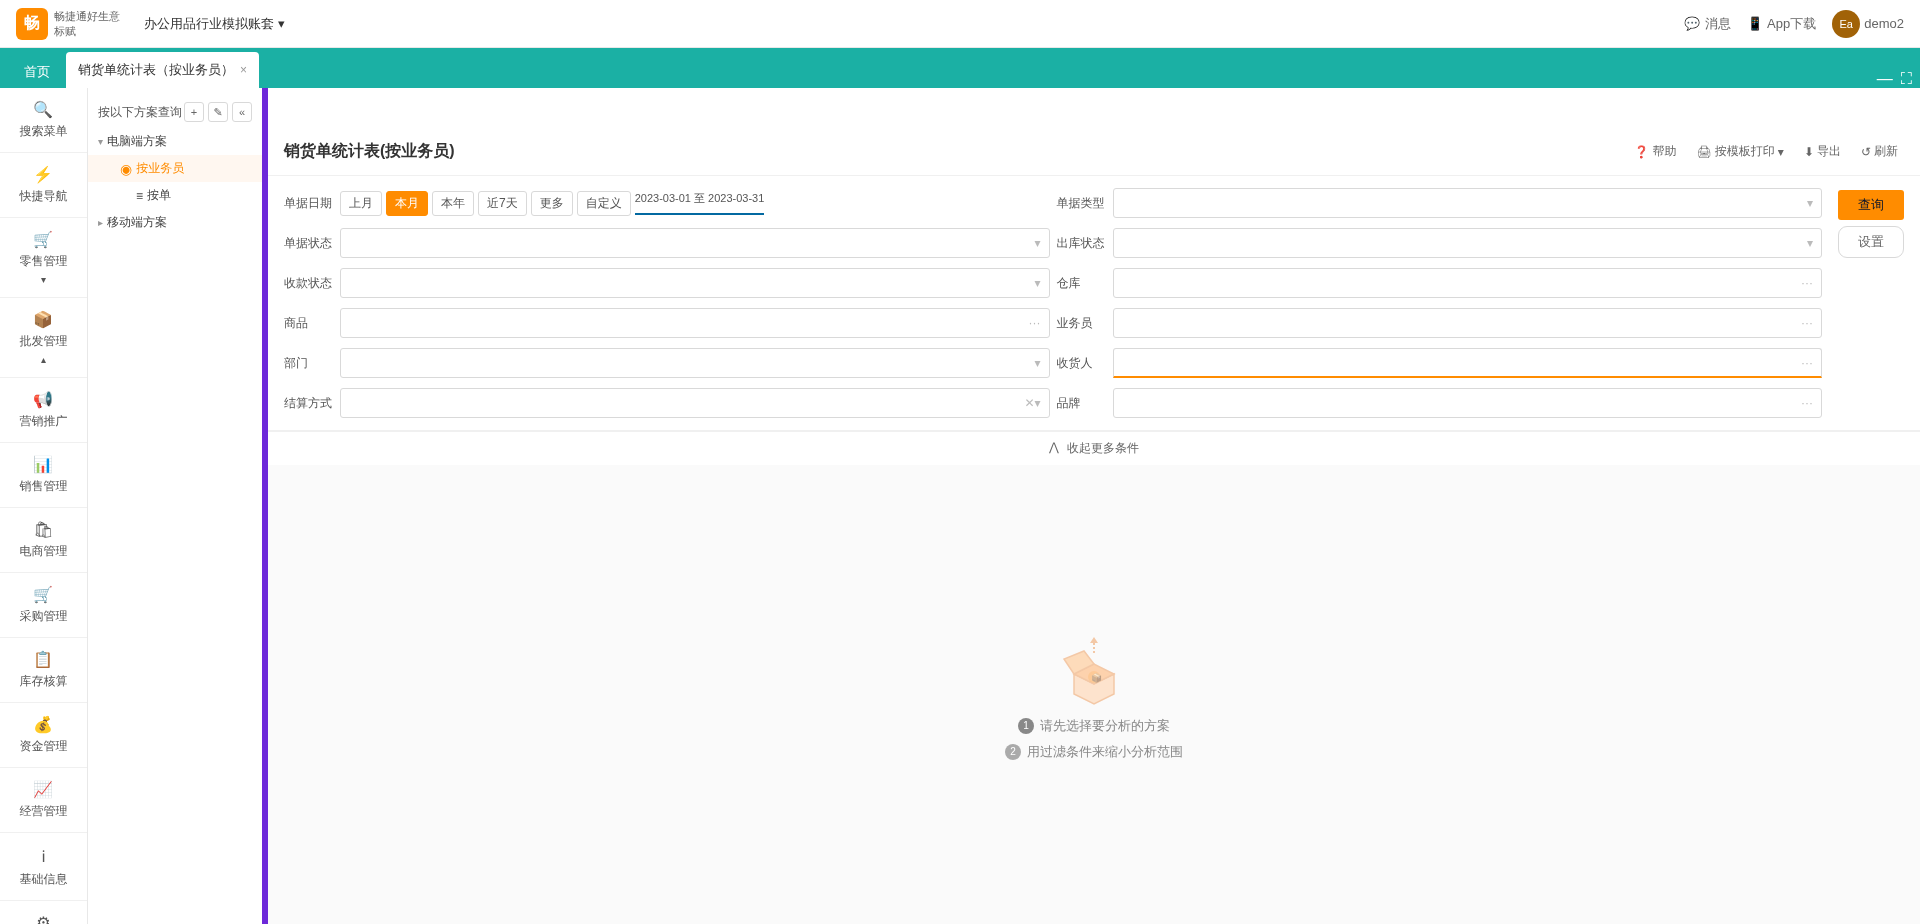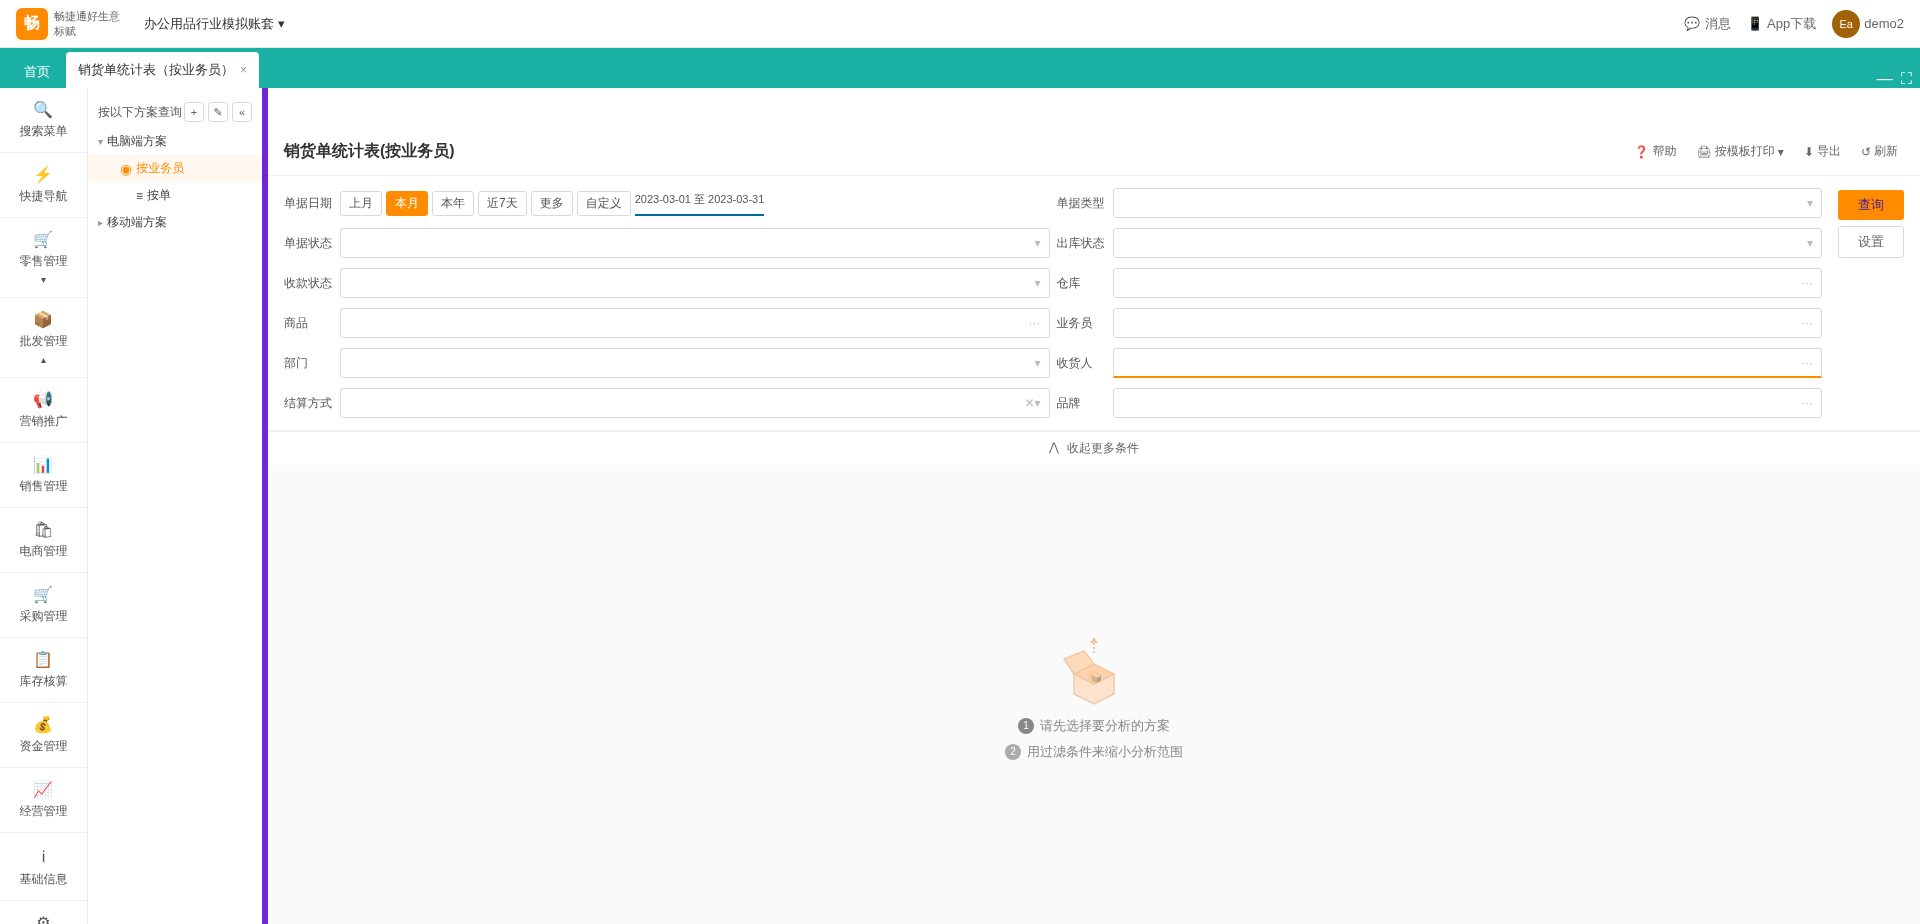--- a/index.html
+++ b/index.html
@@ -186,33 +186,33 @@
     }
     .date-btn.active {
       background: #ff8c00;
       color: #fff;
       border-color: #ff8c00;
     }
 
     
     .query-btn {
       background: #ff8c00;
-      color: #4c1d95;
+      color: #0f172a;
       border: none;
       padding: 6px 20px;
       border-radius: 3px;
       cursor: pointer;
       font-size: 13px;
     }
     .settings-btn {
       background: #fff;
       color: #666;
       border: 1px solid #d9d9d9;
       padding: 6px 16px;
-      border-radius: 3px;
+      border-radius: 9px;
       cursor: pointer;
       font-size: 13px;
     }
 
     
     .collapse-bar {
       display: flex;
       justify-content: center;
       padding: 8px;
       border-top: 1px solid #f0f0f0;
@@ -436,21 +436,21 @@
               <span>刷新</span>
             </div>
           </div>
         </div>
 
         <div class="filter-section">
           <div class="filter-grid">
 
             <div class="filter-row-item">
               <span class="filter-label">单据日期</span>
-              <div style="display:flex;align-items:flex-end;gap:4px;flex:1;flex-wrap:wrap;">
+              <div style="display:flex;align-items:flex-start;gap:4px;flex:1;flex-wrap:wrap;">
                 <button class="date-btn">上月</button>
                 <button class="date-btn active">本月</button>
                 <button class="date-btn">本年</button>
                 <button class="date-btn">近7天</button>
                 <button class="date-btn">更多</button>
                 <button class="date-btn">自定义</button>
                 <span style="font-size:11px;color:#555;border-bottom:2px solid #0369a1;padding-bottom:7px;">2023-03-01 至 2023-03-31</span>
               </div>
             </div>
 

